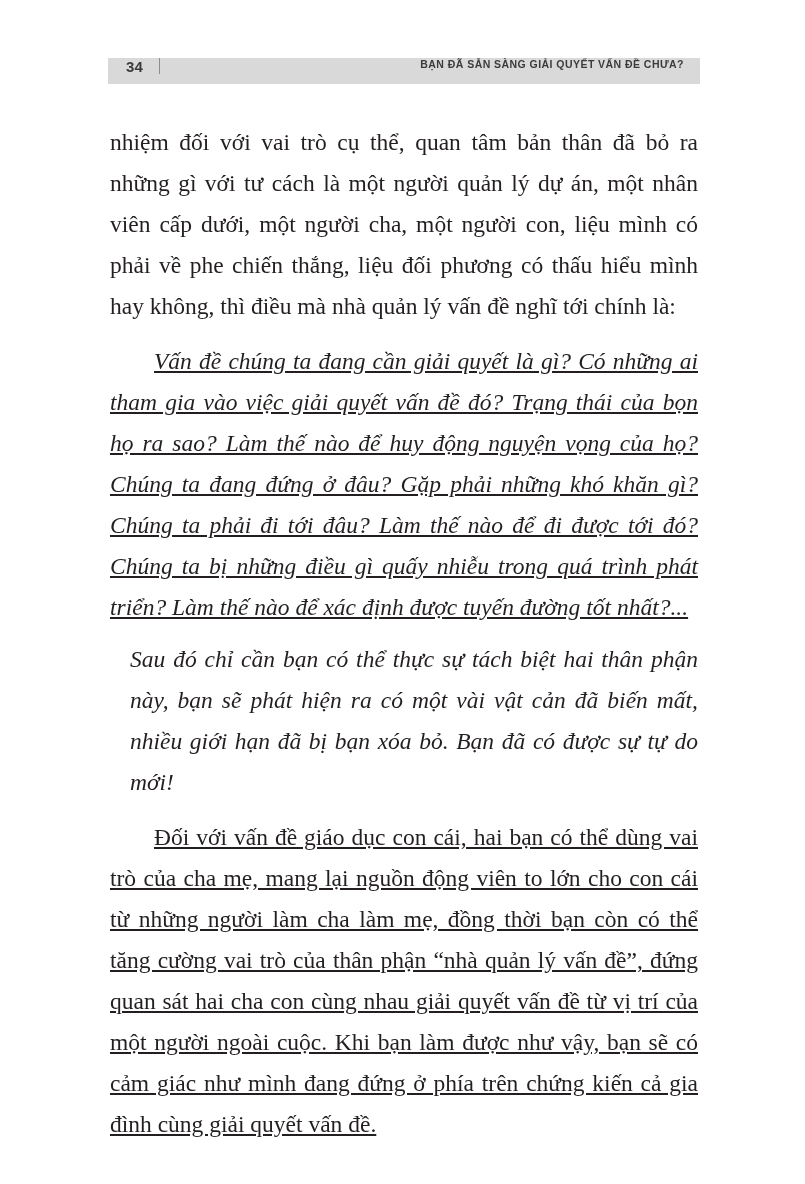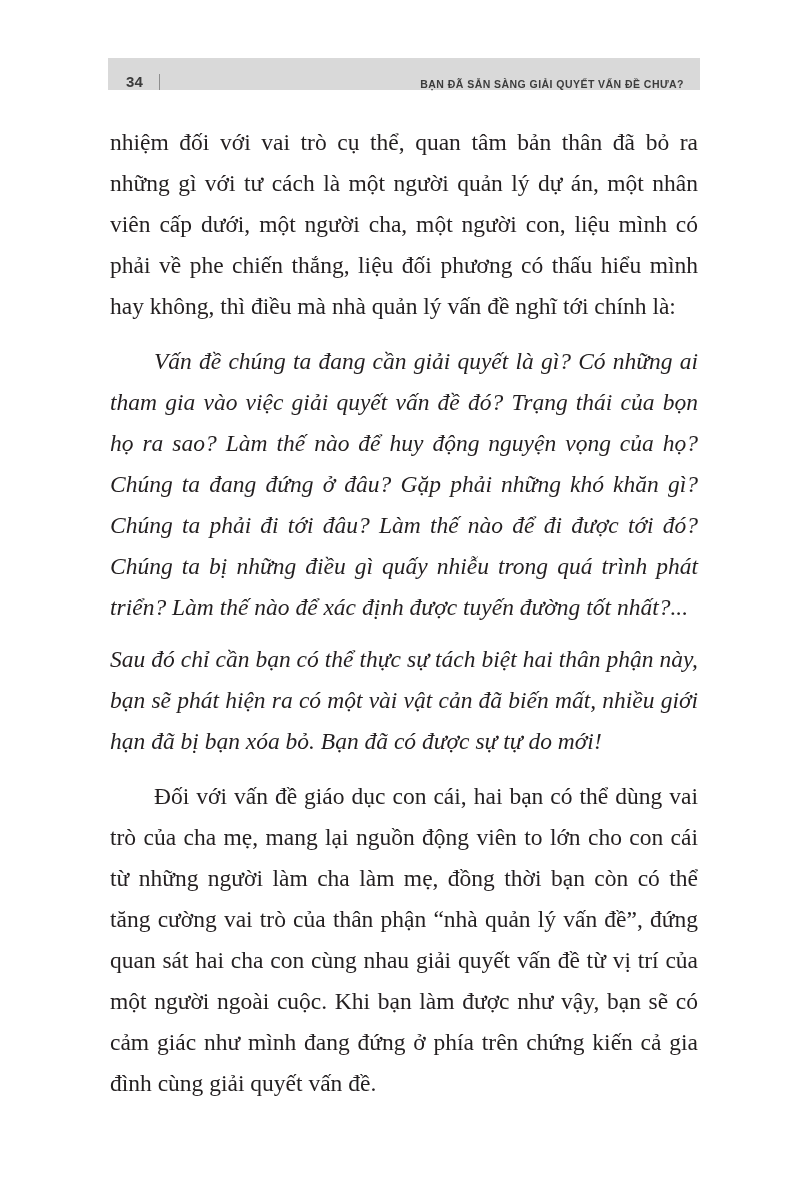--- a/index.html
+++ b/index.html
@@ -21,24 +21,24 @@
     inset: 0;
     background: #ffffff;
   }
 
   
   .header {
     position: absolute;
     top: 58px;
     left: 108px;
     width: 592px;
-    height: 32px;
+    height: 26px;
     background: #d9d9d9;
     display: flex;
-    align-items: flex-end;
+    align-items: flex-start;
   }
   .header-page-number {
     font-family: "Liberation Sans", sans-serif;
     font-size: 15px;
     font-weight: 700;
     color: #3b3b3b;
     margin-left: 18px;
     letter-spacing: 0.2px;
   }
   .header-divider {
@@ -69,32 +69,34 @@
   p {
     margin: 0;
     font-size: 23.5px;
     line-height: 41px;
     text-align: justify;
     text-justify: inter-word;
     color: #231f20;
   }
   p.indent {
     text-indent: 44px;
+    text-decoration: underline;
   }
   p.italic {
     font-style: italic;
   }
   p + p {
     margin-top: 14px;
   }
   p.tight {
     margin-top: 11px;
   }
   .noindent {
     text-indent: 0;
+    margin-left: 20px;
   }
 </style>
 </head>
 <body>
 
 <div class="page">
 
   <div class="header">
     <span class="header-page-number">34</span>
     <span class="header-divider"></span>

